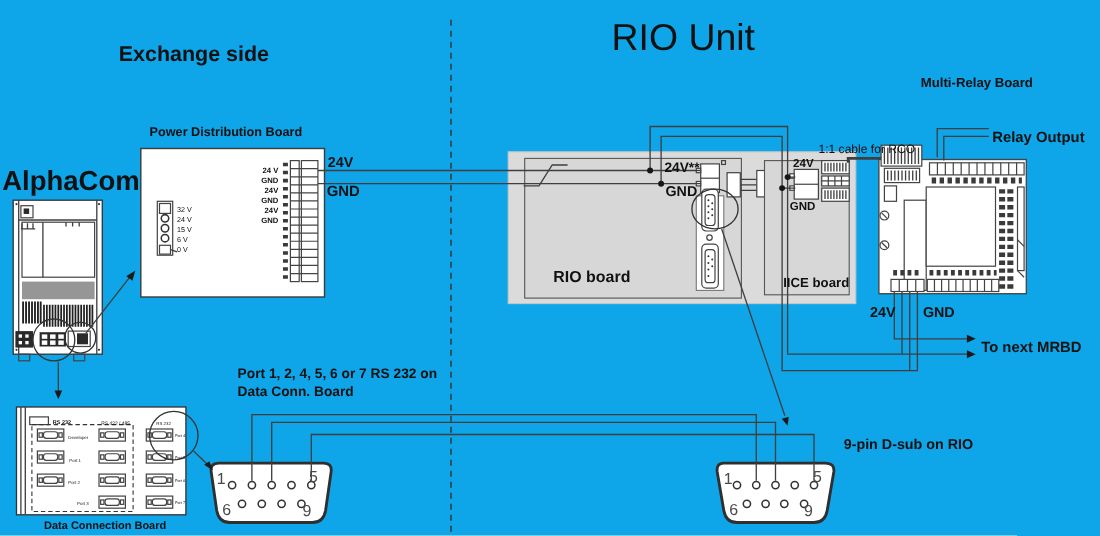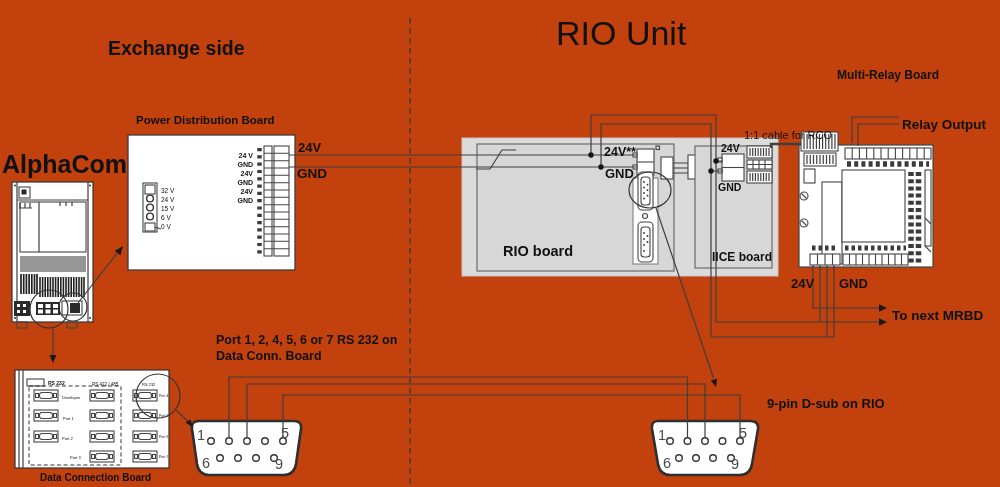--- a/index.html
+++ b/index.html
@@ -1,16 +1,16 @@
 <!DOCTYPE html>
 <html><head>
 <meta charset="utf-8">
 <style>
   html,body{margin:0;padding:0;background:#fff}
-  .wrap{width:1000px;height:487px;position:relative;background:#c2410c;overflow:hidden}
+  .wrap{width:1000px;height:487px;position:relative;background:#0ea5e9;overflow:hidden}
   svg{display:block}
   .t{font-family:"Liberation Sans",sans-serif;fill:#111}
   .b{font-weight:bold}
   .gray{fill:#4a4a4a}
   .w{stroke:#3f3f3f;stroke-width:1.2;fill:none}
   .w2{stroke:#3f3f3f;stroke-width:2.4;fill:none}
   .o{stroke:#444;stroke-width:1.1;fill:#fff}
   .oo{stroke:#444;stroke-width:1.1;fill:none}
   .dk{fill:#2a2a2a}
   .pin{stroke:#333;stroke-width:1.4;fill:#fff}

